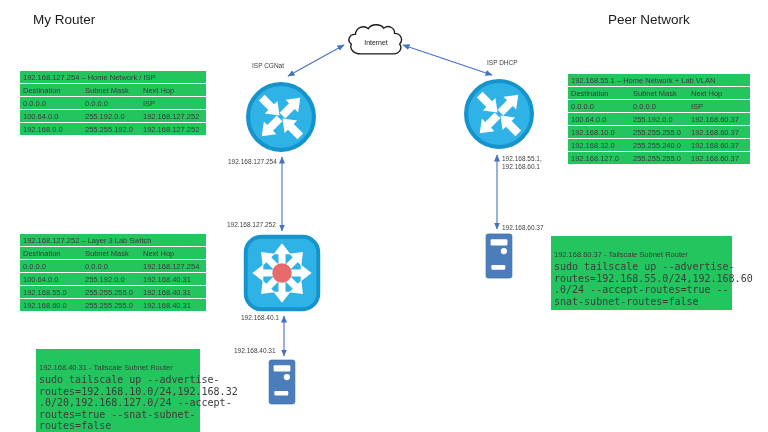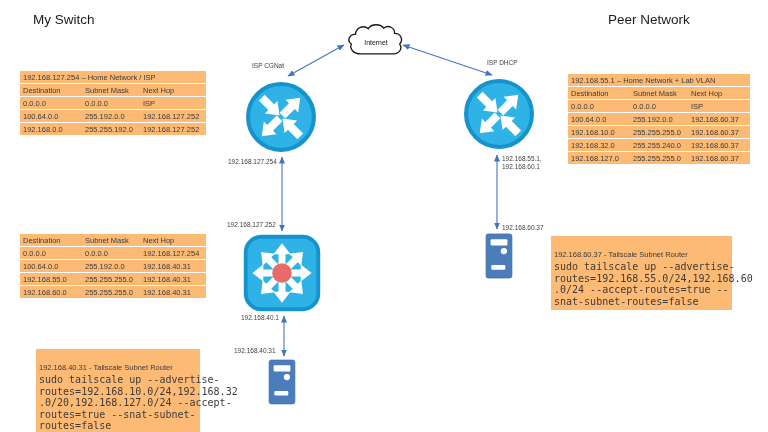--- a/index.html
+++ b/index.html
@@ -5,34 +5,34 @@
   html,body{margin:0;padding:0;background:#fff;}
   #canvas{
     position:relative;width:768px;height:432px;background:#ffffff;overflow:hidden;
     font-family:"Liberation Sans",sans-serif;color:#3c3c3c;
   }
   .net-title{position:absolute;font-size:13.5px;font-weight:500;color:#1b1b1b;white-space:nowrap;}
   .overlay{position:absolute;left:0;top:0;pointer-events:none;}
   .device{position:absolute;}
   .device svg{display:block;width:100%;height:100%;}
   .iplabel{position:absolute;font-size:6.5px;line-height:8px;color:#404040;white-space:pre-line;}
-  .panel{position:absolute;background:#fdba74;color:#3c3c3c;font-size:7.5px;line-height:9px;}
+  .panel{position:absolute;background:#22c55e;color:#3c3c3c;font-size:7.5px;line-height:9px;}
   .trow{display:grid;grid-template-columns:62px 58px 1fr;padding:1.5px 3px;border-bottom:1px solid #ffffff;}
   .trow.title{display:block;}
   .tcell{white-space:nowrap;overflow:hidden;}
   .code-title{padding:14px 3px 1px;font-size:7.5px;}
   .cmd{margin:0;padding:1px 3px 3px;font-family:"DejaVu Sans Mono","Liberation Mono",monospace;
        font-size:10px;line-height:11.5px;white-space:pre;color:#3c3c3c;}
 </style>
 </head>
 <body>
 
 <div id="canvas">
 
-  <div class="net-title" style="left:33px;top:12px;">My Switch</div>
+  <div class="net-title" style="left:33px;top:12px;">My Router</div>
   <div class="net-title" style="left:608px;top:12px;">Peer Network</div>
 
   <svg class="overlay" width="768" height="432" viewBox="0 0 768 432">
     <defs>
       <marker id="ah" markerWidth="9" markerHeight="8" refX="6.5" refY="3" orient="auto-start-reverse" markerUnits="userSpaceOnUse">
         <path d="M0,0 L7,3 L0,6 Z" fill="#4472C4"></path>
       </marker>
     </defs>
     <g stroke="#4472C4" stroke-width="1.1" fill="none">
       <line x1="288" y1="76" x2="344" y2="45" marker-start="url(#ah)" marker-end="url(#ah)"></line>
@@ -148,20 +148,21 @@
         </div>
         <div class="trow body">
           <span class="tcell">192.168.0.0</span>
           <span class="tcell">255.255.192.0</span>
           <span class="tcell">192.168.127.252</span>
         </div>
       </div>
   </div>
 
   <div class="panel" style="left:20px;top:234px;width:186px;">
+    <div class="trow title">192.168.127.252  – Layer 3 Lab Switch</div>
     <div>
         <div class="trow head">
           <span class="tcell">Destination</span>
           <span class="tcell">Subnet Mask</span>
           <span class="tcell">Next Hop</span>
         </div>
         <div class="trow body">
           <span class="tcell">0.0.0.0</span>
           <span class="tcell">0.0.0.0</span>
           <span class="tcell">192.168.127.254</span>

